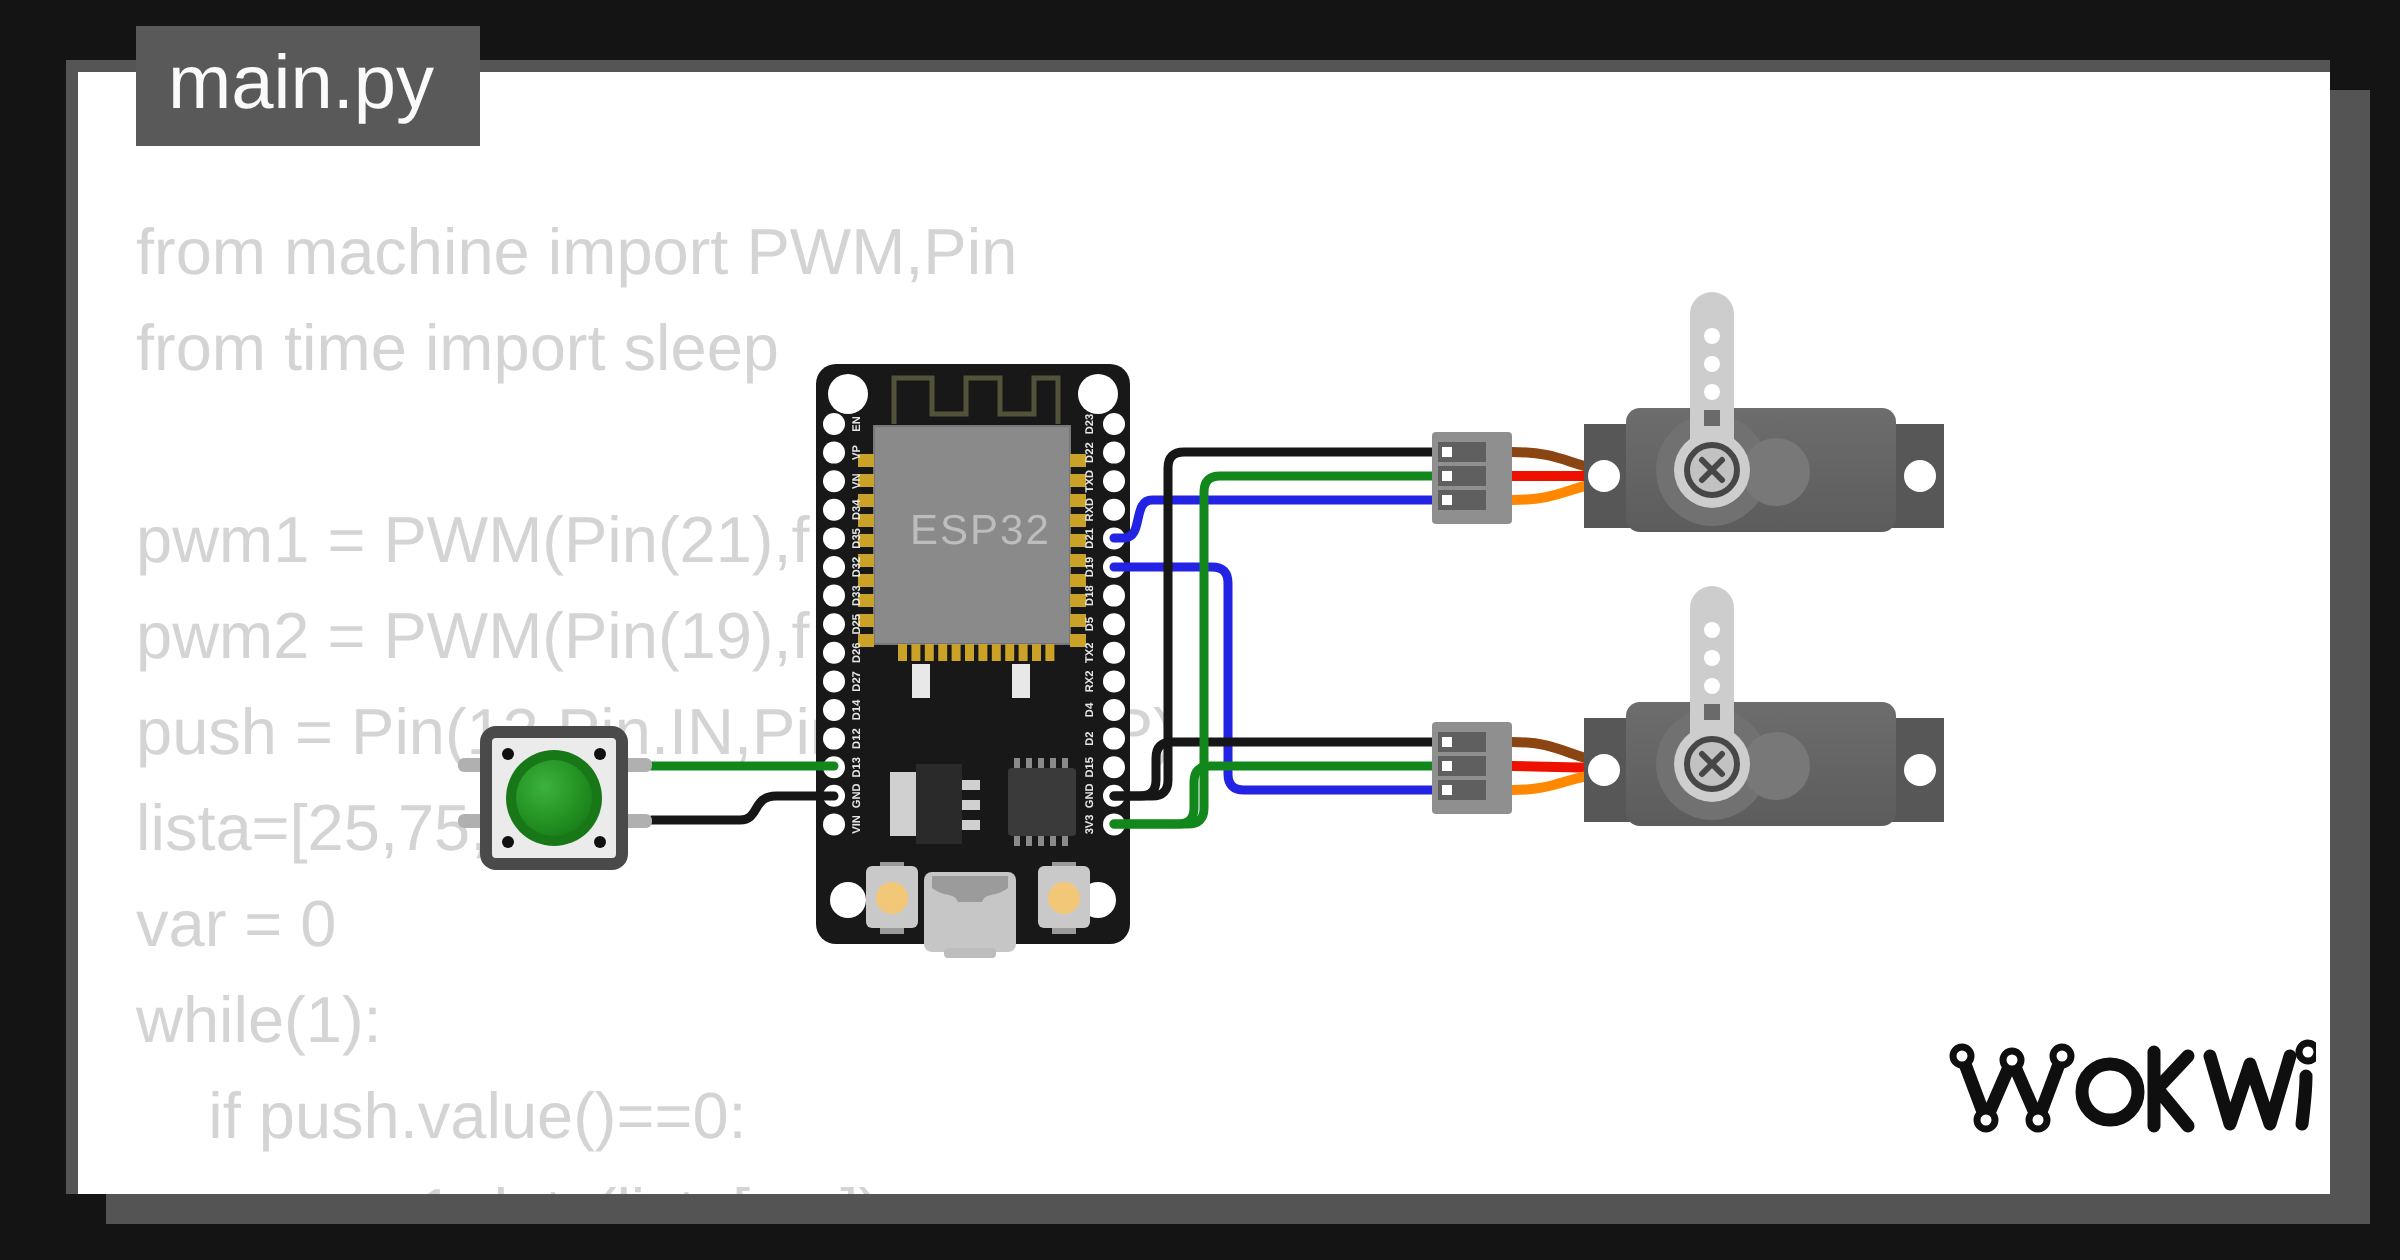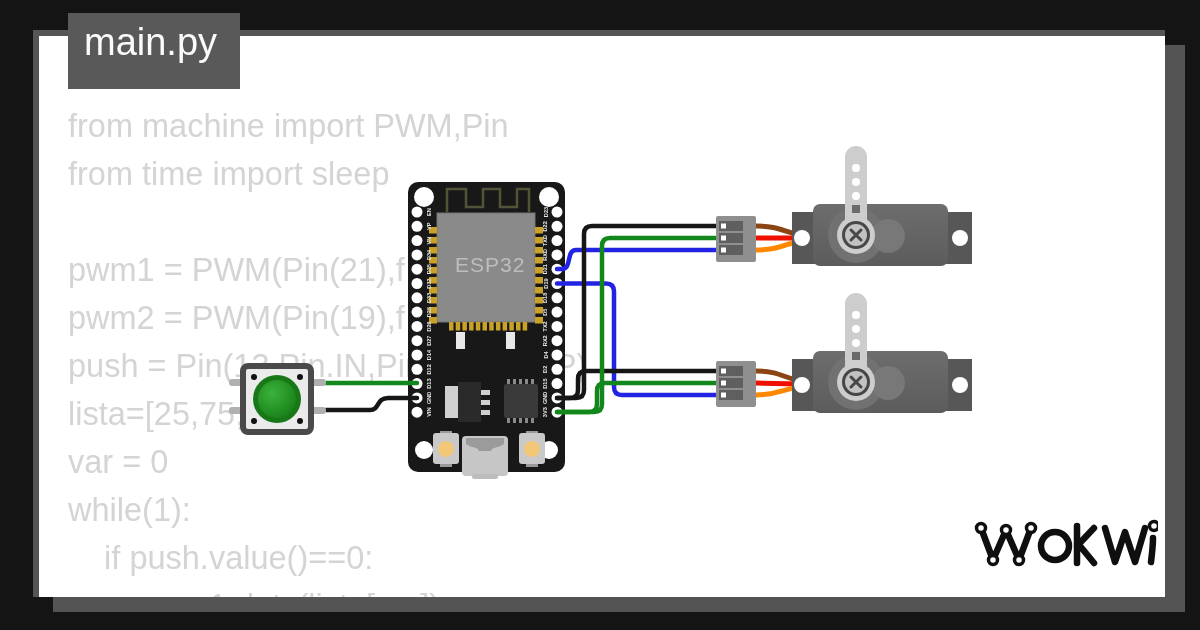--- a/index.html
+++ b/index.html
@@ -2,21 +2,21 @@
 <html><head>
 <meta charset="utf-8">
 <style>
   html,body{margin:0;padding:0;background:#141414;}
   #stage{position:relative;width:1200px;height:630px;background:#141414;overflow:hidden;
          font-family:"Liberation Sans",sans-serif;}
   #shadow{position:absolute;left:53px;top:45px;width:1132px;height:567px;background:#545454;}
   #page{position:absolute;left:33px;top:30px;width:1132px;height:567px;background:#ffffff;
         border-top:6px solid #555555;border-left:6px solid #555555;box-sizing:border-box;
         overflow:hidden;}
-  #tab{position:absolute;left:68px;top:13px;width:172px;height:76px;background:#595959;
+  #tab{position:absolute;left:68px;top:13px;width:172px;height:60px;background:#595959;
        color:#fafafa;font-size:38px;line-height:58px;padding-left:16px;box-sizing:border-box;
        z-index:5;}
   #code{position:absolute;left:29px;top:66px;color:#d4d4d4;font-size:32.5px;line-height:48px;
         white-space:pre;z-index:1;}
   .code-line{height:48px;}
   #overlay{position:absolute;left:0;top:0;z-index:10;pointer-events:none;}
   .pinlabel{font-family:"Liberation Sans",sans-serif;font-size:5.6px;font-weight:bold;
             fill:#e6e6e6;text-anchor:middle;dominant-baseline:central;}
   #chip-label{font-family:"Liberation Sans",sans-serif;font-size:21px;fill:#bdbdbd;
               letter-spacing:1px;}

